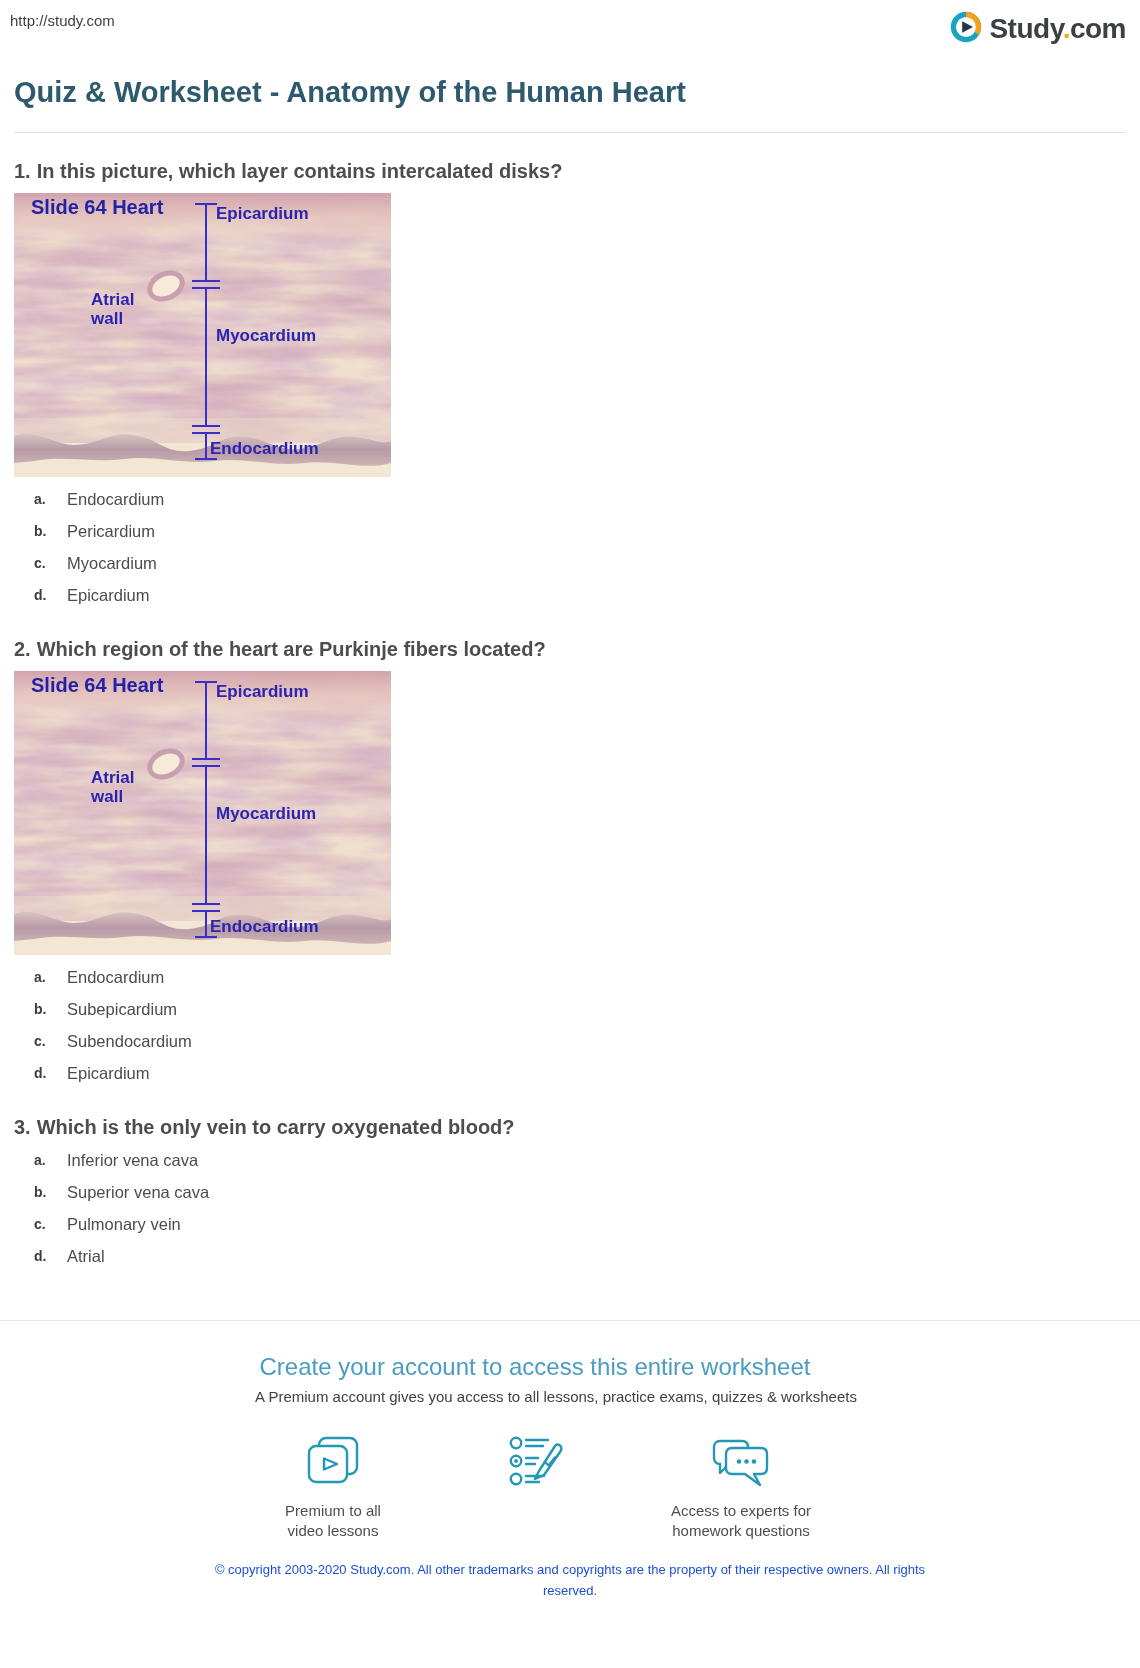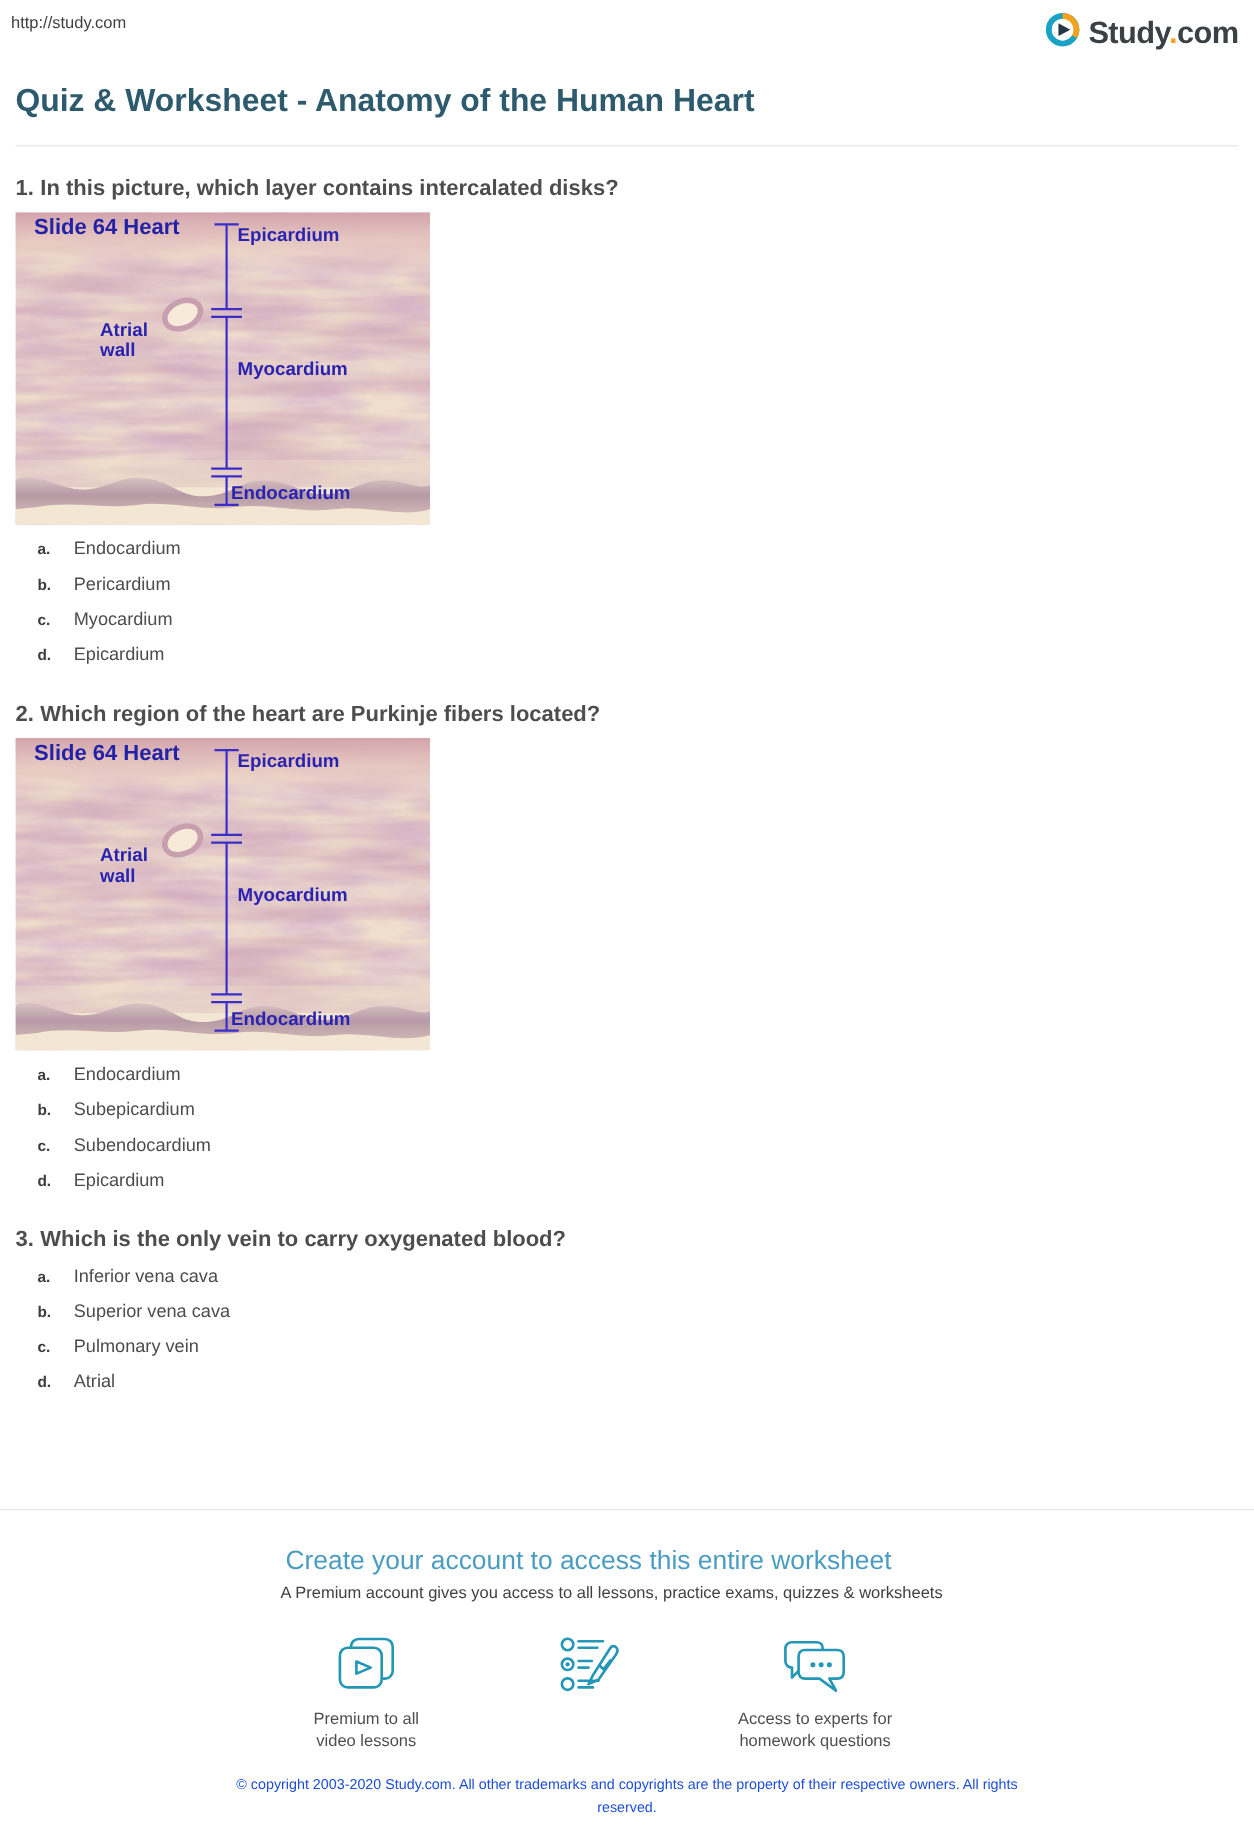--- a/index.html
+++ b/index.html
@@ -77,21 +77,21 @@
     width: 34px;
     padding-left: 20px;
     font-size: 14px;
     font-weight: 700;
     color: #3c3c3c;
     flex: 0 0 auto;
   }
   .opt-text { font-size: 16.5px; color: #4c4c4c; padding-left: 19px; }
 
   
-  .footer { margin-top: 100px; border-top: 1px solid #e6e6e6; padding-bottom: 15px; }
+  .footer { margin-top: 48px; border-top: 1px solid #e6e6e6; padding-bottom: 15px; }
   .footer-inner { width: 1070px; }
   .cta-title {
     margin-top: 31px;
     text-align: center;
     font-size: 24px;
     line-height: 30px;
     font-weight: 400;
     color: #4a9cc2;
   }
   .cta-sub {

